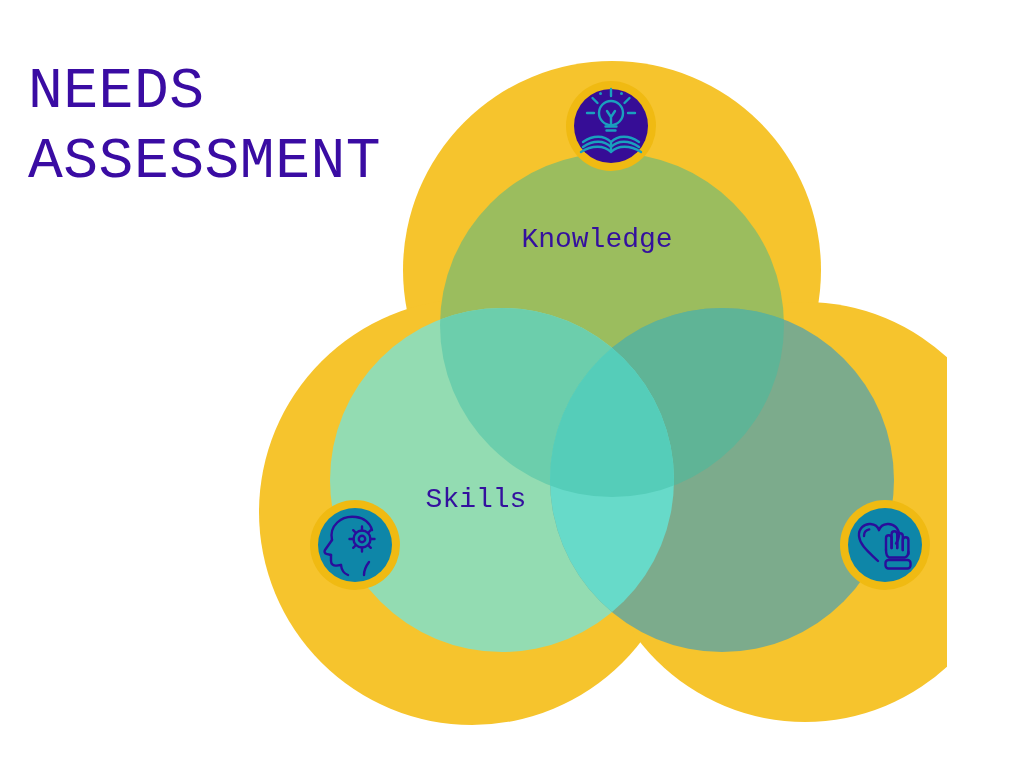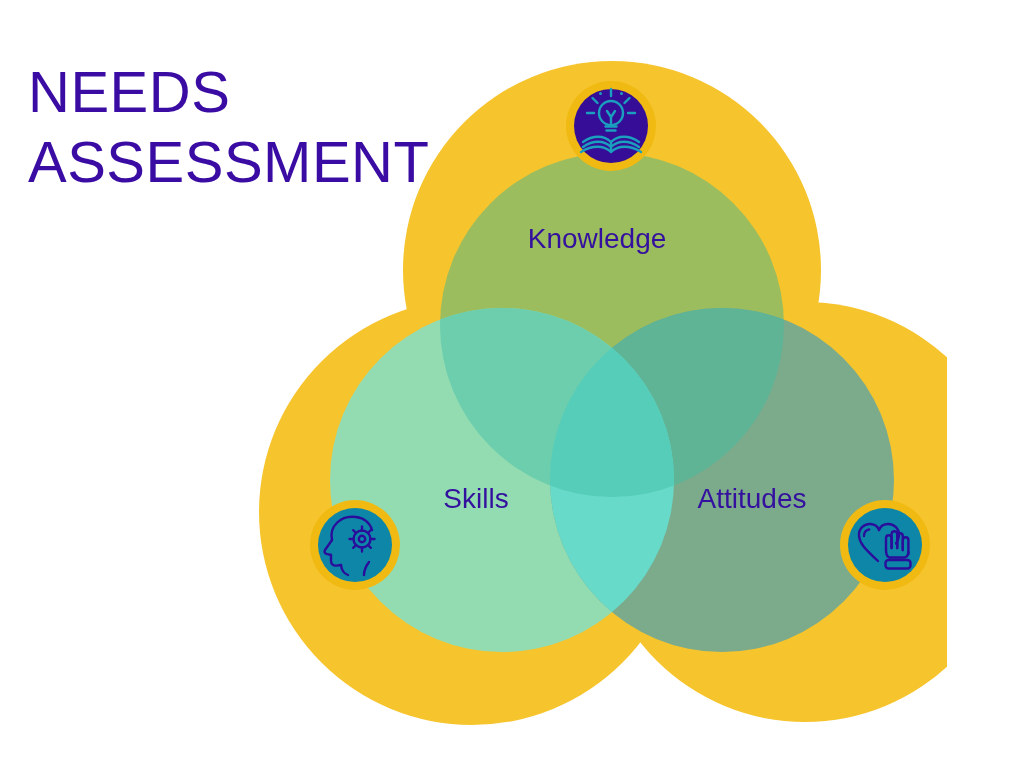--- a/index.html
+++ b/index.html
@@ -7,20 +7,21 @@
     padding: 0;
     background: #ffffff;
     font-family: "Liberation Sans", "DejaVu Sans", sans-serif;
   }
   .stage {
     position: relative;
     width: 947px;
     height: 768px;
     background: #ffffff;
     overflow: hidden;
+    font-family: Liberation Mono, monospace;
   }
   .venn-svg {
     position: absolute;
     left: 0;
     top: 0;
   }
   .slide-title {
     position: absolute;
     left: 28px;
     top: 18px;
@@ -135,15 +136,14 @@
         <path d="M1,5 C1,9 2,11.5 4,12.5 L20,12.5 C22.2,11.5 23.4,9.5 23.4,7"></path>
         <rect x="0.5" y="15" width="25" height="8.5" rx="3"></rect>
       </g>
     </g>
   </svg>
 
   <h1 class="slide-title">NEEDS ASSESSMENT</h1>
 
   <div class="vlabel knowledge">Knowledge</div>
   <div class="vlabel skills">Skills</div>
-  <div class="vlabel attitudes">Attitudes</div>
 
 </div>
 
 </body></html>

